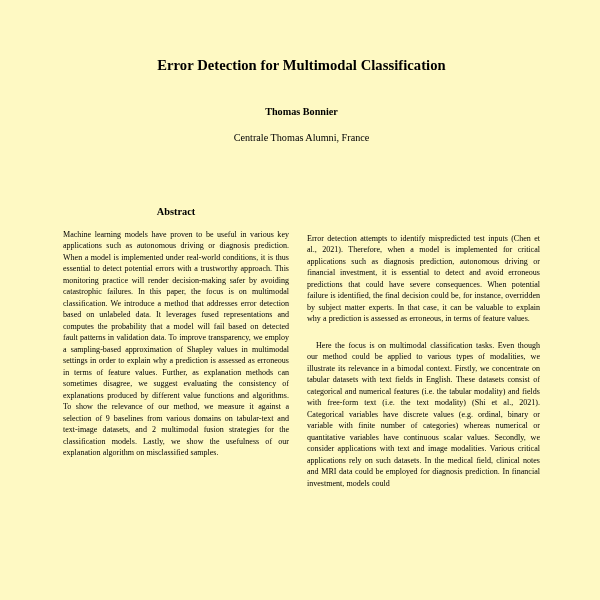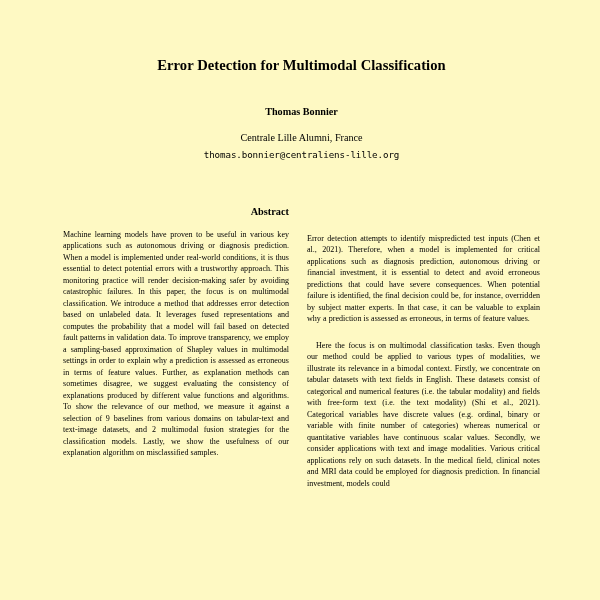--- a/index.html
+++ b/index.html
@@ -89,21 +89,21 @@
     height: 395px;
     overflow: hidden;
   }
 
   .col-left  { left: 63px; }
   .col-right { left: 307px; width: 233px; }
 
   .section-heading {
     font-size: 10.3px;
     font-weight: bold;
-    text-align: right;
+    text-align: center;
     margin: 0 0 11px 0;
     line-height: 13px;
   }
 
   .body-par {
     font-size: 8.05px;
     line-height: 11.48px;
     text-align: justify;
     text-justify: inter-word;
     margin: 0;
@@ -123,22 +123,21 @@
 </head>
 <body>
 
 <div class="page">
 
   <div class="header">
     <h1 class="paper-title">Error Detection for Multimodal Classification</h1>
 
     <div class="author-block">
       <p class="author-name">Thomas Bonnier</p>
-      <p class="author-affiliation">Centrale Lille Alumni, France</p>
-      <p class="author-email">thomas.bonnier@centraliens-lille.org</p>
+      <p class="author-affiliation">Centrale Thomas Alumni, France</p>
     </div>
   </div>
 
   <div class="columns">
 
     <div class="col col-left">
       <h2 class="section-heading">Abstract</h2>
       <p class="body-par">Machine learning models have proven to be useful in various key applications such as autonomous driving or diagnosis prediction. When a model is implemented under real-world conditions, it is thus essential to detect potential errors with a trustworthy approach. This monitoring practice will render decision-making safer by avoiding catastrophic failures. In this paper, the focus is on multimodal classification. We introduce a method that addresses error detection based on unlabeled data. It leverages fused representations and computes the probability that a model will fail based on detected fault patterns in validation data. To improve transparency, we employ a sampling-based approximation of Shapley values in multimodal settings in order to explain why a prediction is assessed as erroneous in terms of feature values. Further, as explanation methods can sometimes disagree, we suggest evaluating the consistency of explanations produced by different value functions and algorithms. To show the relevance of our method, we measure it against a selection of 9 baselines from various domains on tabular-text and text-image datasets, and 2 multimodal fusion strategies for the classification models. Lastly, we show the usefulness of our explanation algorithm on misclassified samples.</p>
     </div>
 

